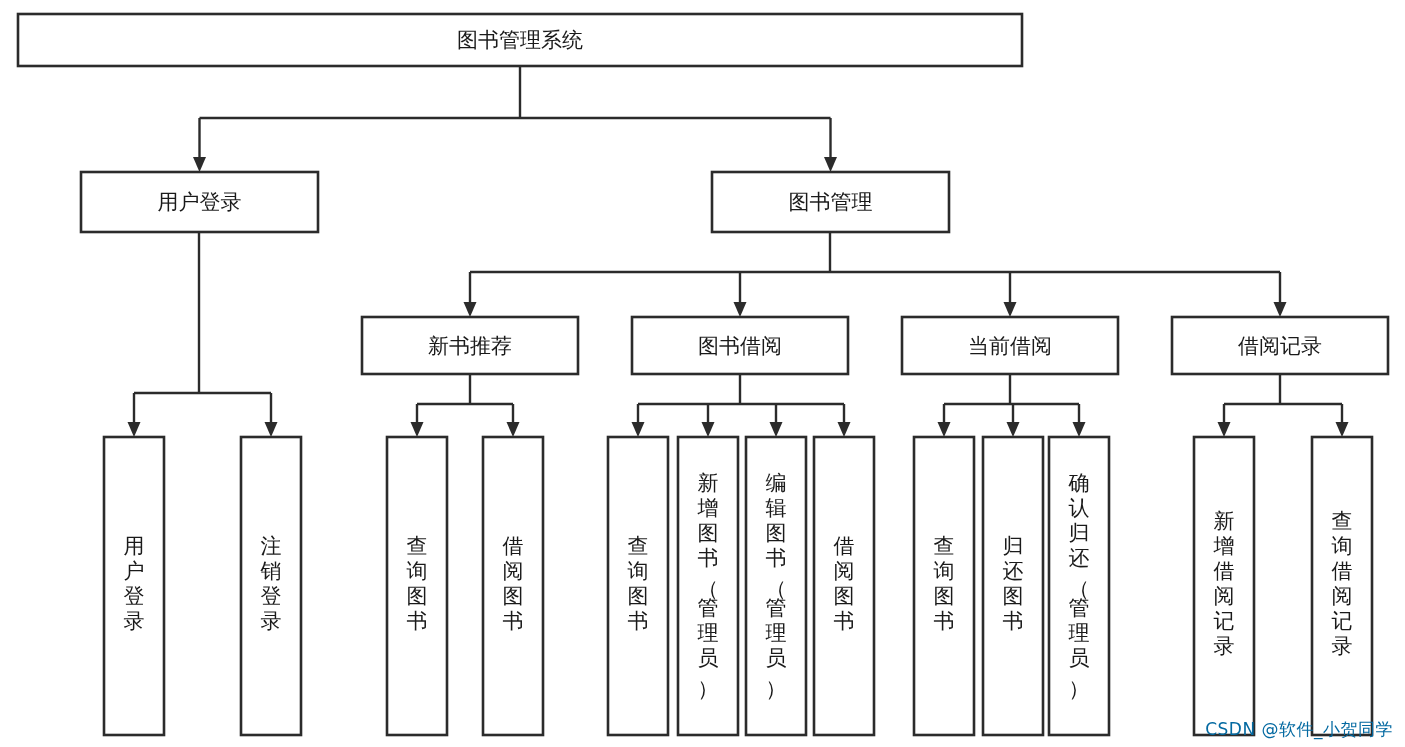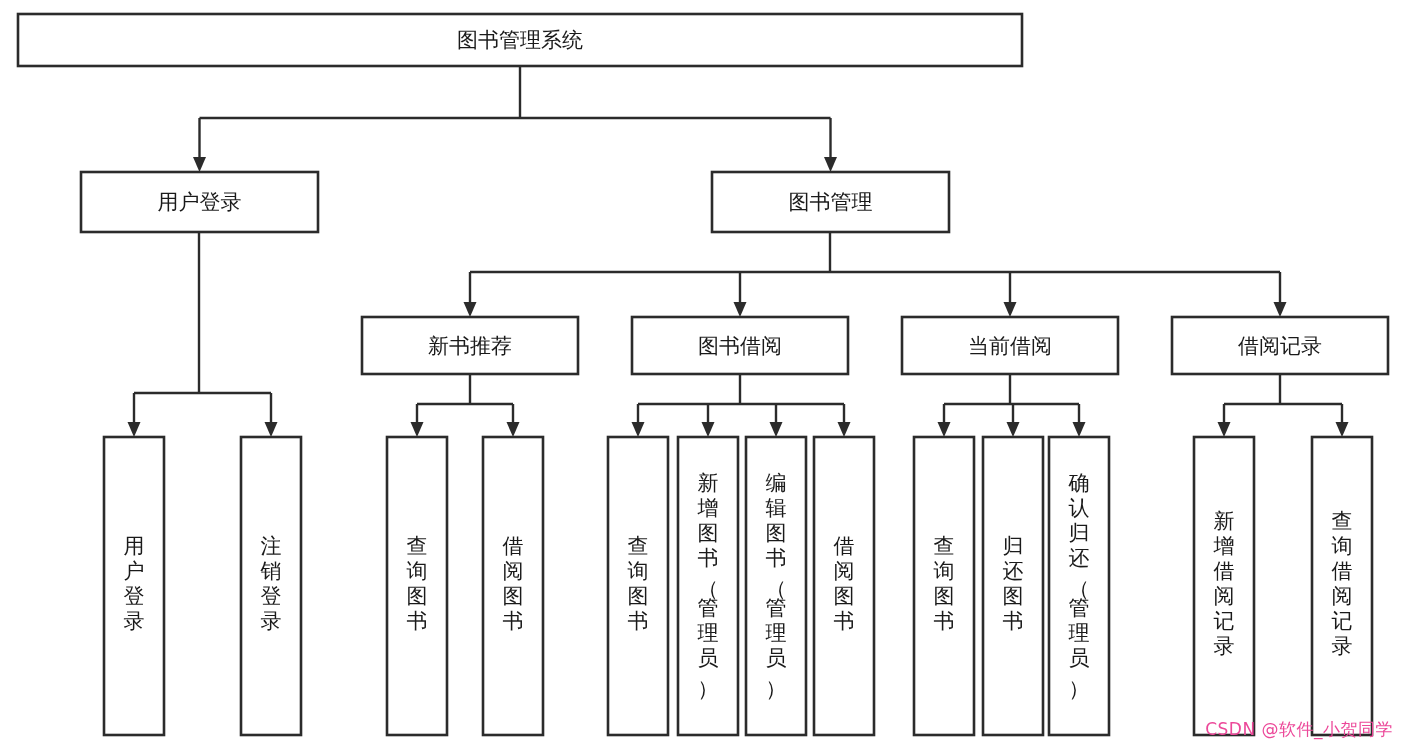--- a/index.html
+++ b/index.html
@@ -49,21 +49,21 @@
     font-family: "DejaVu Sans", "Liberation Sans", sans-serif;
     font-size: 21px;
     text-anchor: middle;
   }
   .watermark {
     position: absolute;
     right: 12px;
     bottom: 6px;
     font-family: "DejaVu Sans", "Liberation Sans", sans-serif;
     font-size: 17px;
-    color: #ec4899;
+    color: #0369a1;
     letter-spacing: 0.5px;
     white-space: nowrap;
     pointer-events: none;
   }
 </style>
 </head>
 <body>
 
 <svg id="diagram" viewBox="0 0 1405 747" xmlns="http://www.w3.org/2000/svg">
     <g>

